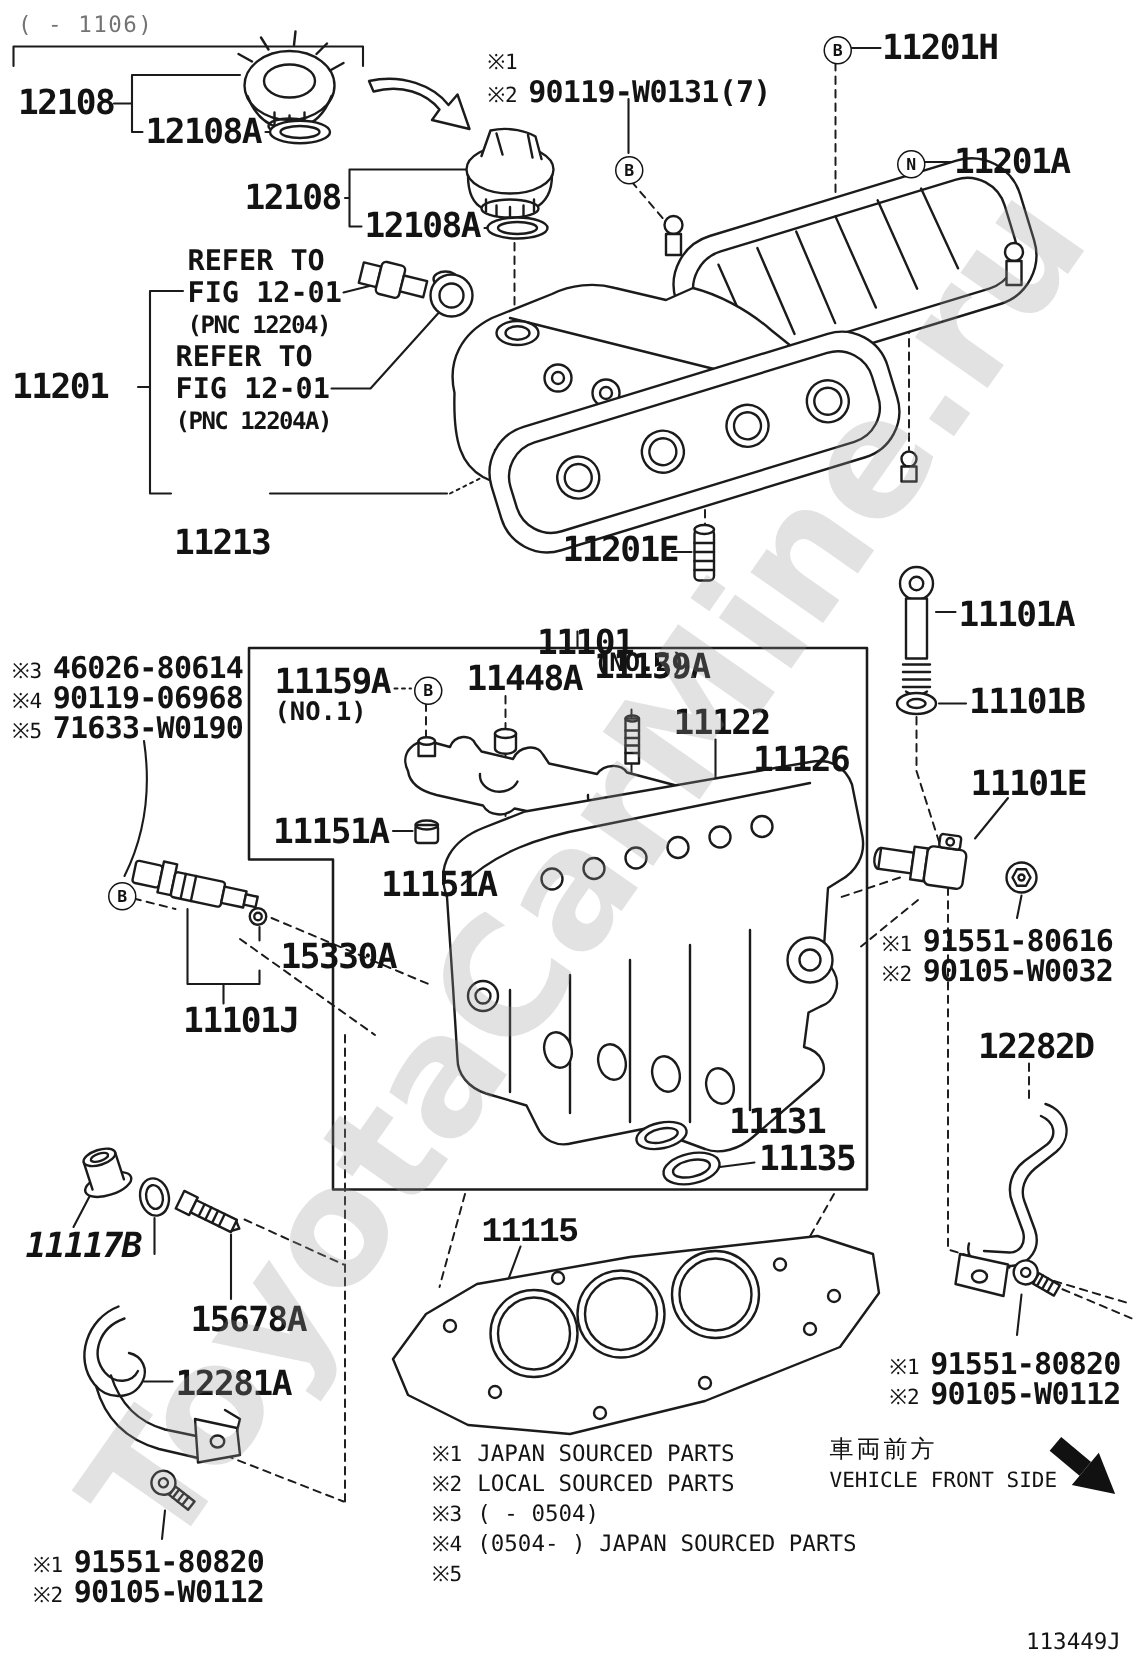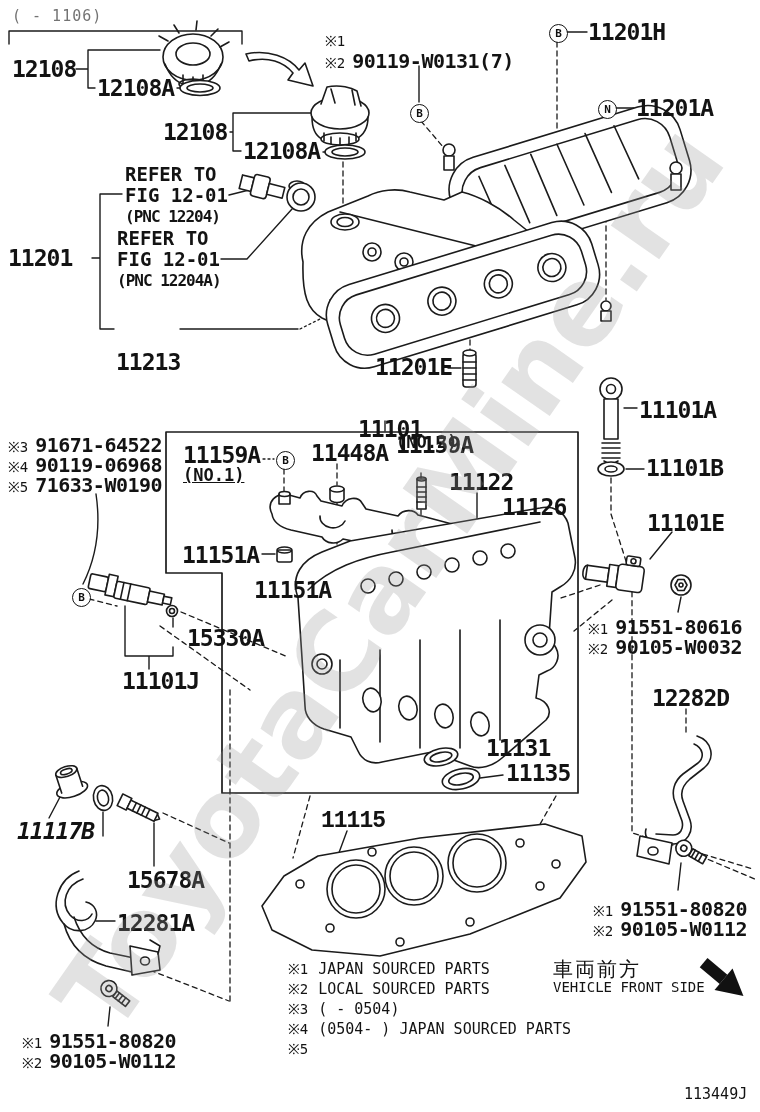--- a/index.html
+++ b/index.html
@@ -17,21 +17,21 @@
   .nsym{font-size:14px;font-weight:normal;color:#131313;}
   .nnum{font-size:20px;font-weight:bold;letter-spacing:-0.5px;color:#131313;}
   .legend-row{position:absolute;display:flex;align-items:baseline;gap:10px;white-space:nowrap;
        font-family:"DejaVu Sans Mono",monospace;}
   .lsym{font-size:14px;color:#131313;}
   .ltext{font-size:15px;letter-spacing:0;color:#131313;}
   .marker{position:absolute;width:17px;height:17px;border:1.7px solid #131313;border-radius:50%;
        background:#fff;display:flex;align-items:center;justify-content:center;
        font-size:11px;font-weight:bold;font-family:"DejaVu Sans Mono",monospace;}
   .small-note{position:absolute;font-size:15px;letter-spacing:1px;white-space:nowrap;color:#737373;}
-  .front-jp{position:absolute;font-size:20px;letter-spacing:2px;white-space:nowrap;
+  .front-jp{position:absolute;font-size:16px;letter-spacing:2px;white-space:nowrap;
        font-family:"DejaVu Sans",sans-serif;color:#131313;}
   .front-en{position:absolute;font-size:14px;white-space:nowrap;color:#131313;}
   .doc-code{position:absolute;font-size:15px;white-space:nowrap;color:#131313;}
   .hl-box{position:absolute;left:62px;top:839px;width:86px;height:26px;border:5px solid #9e1638;
        background:#fff;display:flex;align-items:center;justify-content:center;}
   .hl-box .inner{font-size:23px;font-weight:bold;letter-spacing:-1px;
        font-family:"DejaVu Sans Mono",monospace;color:#131313;}
   .watermark{position:absolute;left:-210px;top:516px;width:1200px;text-align:center;
        transform:rotate(-55deg);font-family:"DejaVu Sans",sans-serif;font-weight:bold;
        font-size:108px;color:rgba(150,150,150,0.28);pointer-events:none;white-space:nowrap;}
@@ -420,33 +420,33 @@
 
 <div class="lbl" style="left:8px;top:247px;">11201</div>
 <div class="lbl" style="left:116px;top:318px;margin-top:33px;">11213</div>
 <div class="lbl" style="left:375px;top:356px;">11201E</div>
 <div class="lbl" style="left:358px;top:418px;">11101</div>
 <div class="lbl" style="left:639px;top:399px;">11101A</div>
 <div class="lbl" style="left:646px;top:457px;">11101B</div>
 
 <div class="note-row" style="left:8px;top:433px;">
   <span class="nsym">※3</span>
-  <span class="nnum">91671-64522</span>
+  <span class="nnum">46026-80614</span>
 </div>
 <div class="note-row" style="left:8px;top:453px;">
   <span class="nsym">※4</span>
   <span class="nnum">90119-06968</span>
 </div>
 <div class="note-row" style="left:8px;top:473px;">
   <span class="nsym">※5</span>
   <span class="nnum">71633-W0190</span>
 </div>
 
 <div class="lbl" style="left:183px;top:444px;">11159A</div>
-<div class="sub" style="left:183px;top:467px;text-decoration:underline;">(NO.1)</div>
+<div class="sub" style="left:183px;top:467px;">(NO.1)</div>
 <div class="lbl" style="left:311px;top:442px;">11448A</div>
 <div class="lbl" style="left:396px;top:434px;">11159A</div>
 <div class="sub" style="left:396px;top:434px;text-align:center;">(NO.2)</div>
 <div class="lbl" style="left:449px;top:471px;">11122</div>
 <div class="lbl" style="left:502px;top:496px;">11126</div>
 <div class="lbl" style="left:182px;top:544px;">11151A</div>
 <div class="lbl" style="left:254px;top:579px;">11151A</div>
 <div class="lbl" style="left:142px;top:627px;margin-left:45px;">15330A</div>
 <div class="lbl" style="left:122px;top:670px;">11101J</div>
 <div class="lbl" style="left:647px;top:512px;">11101E</div>

